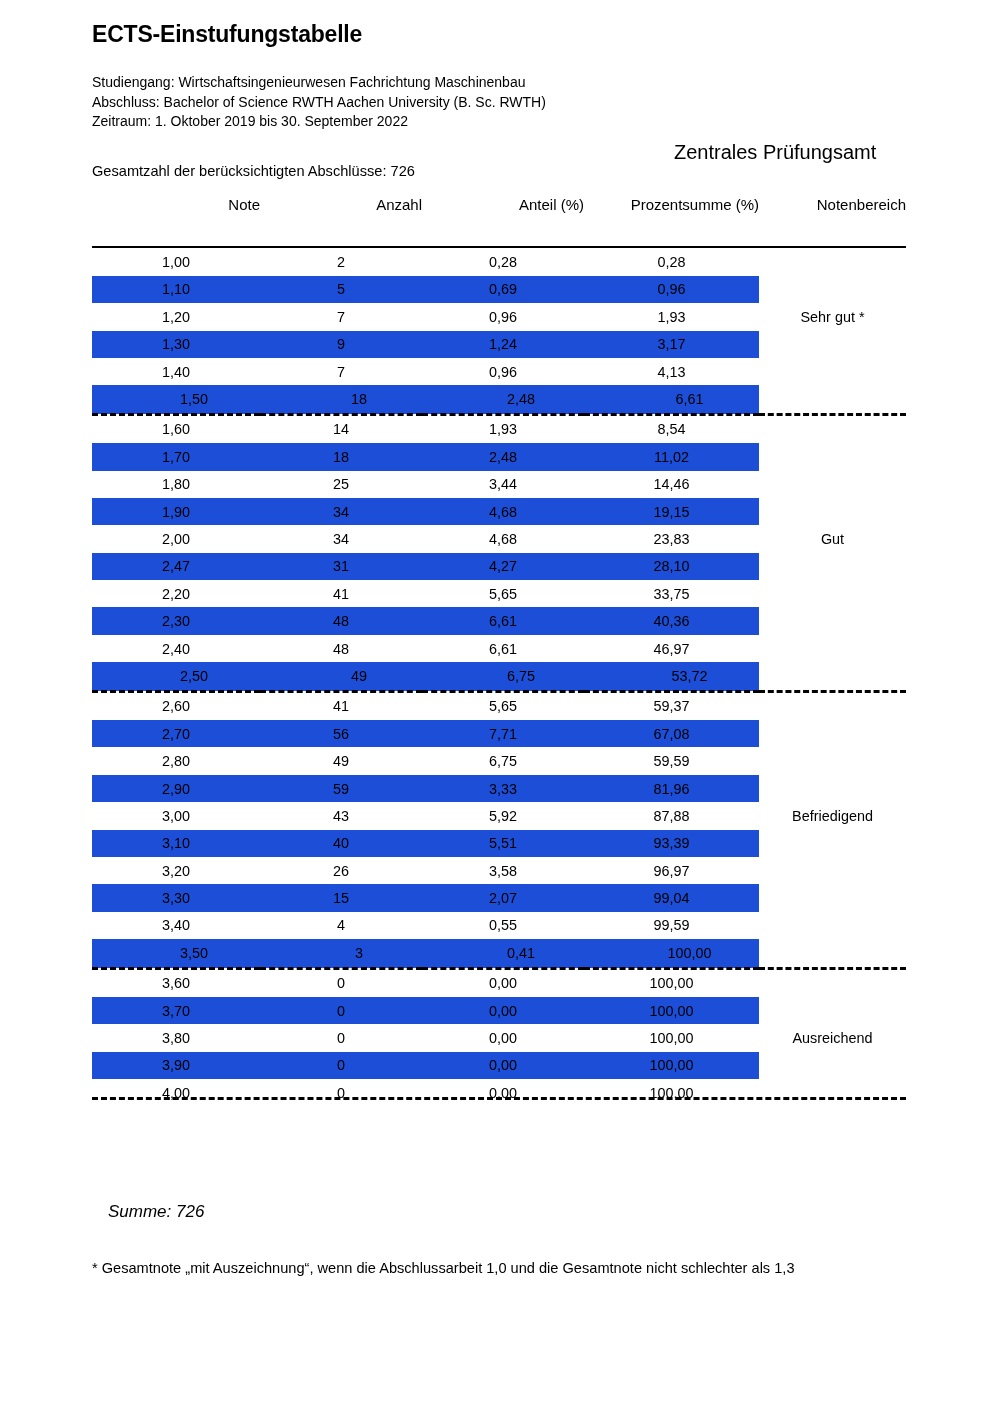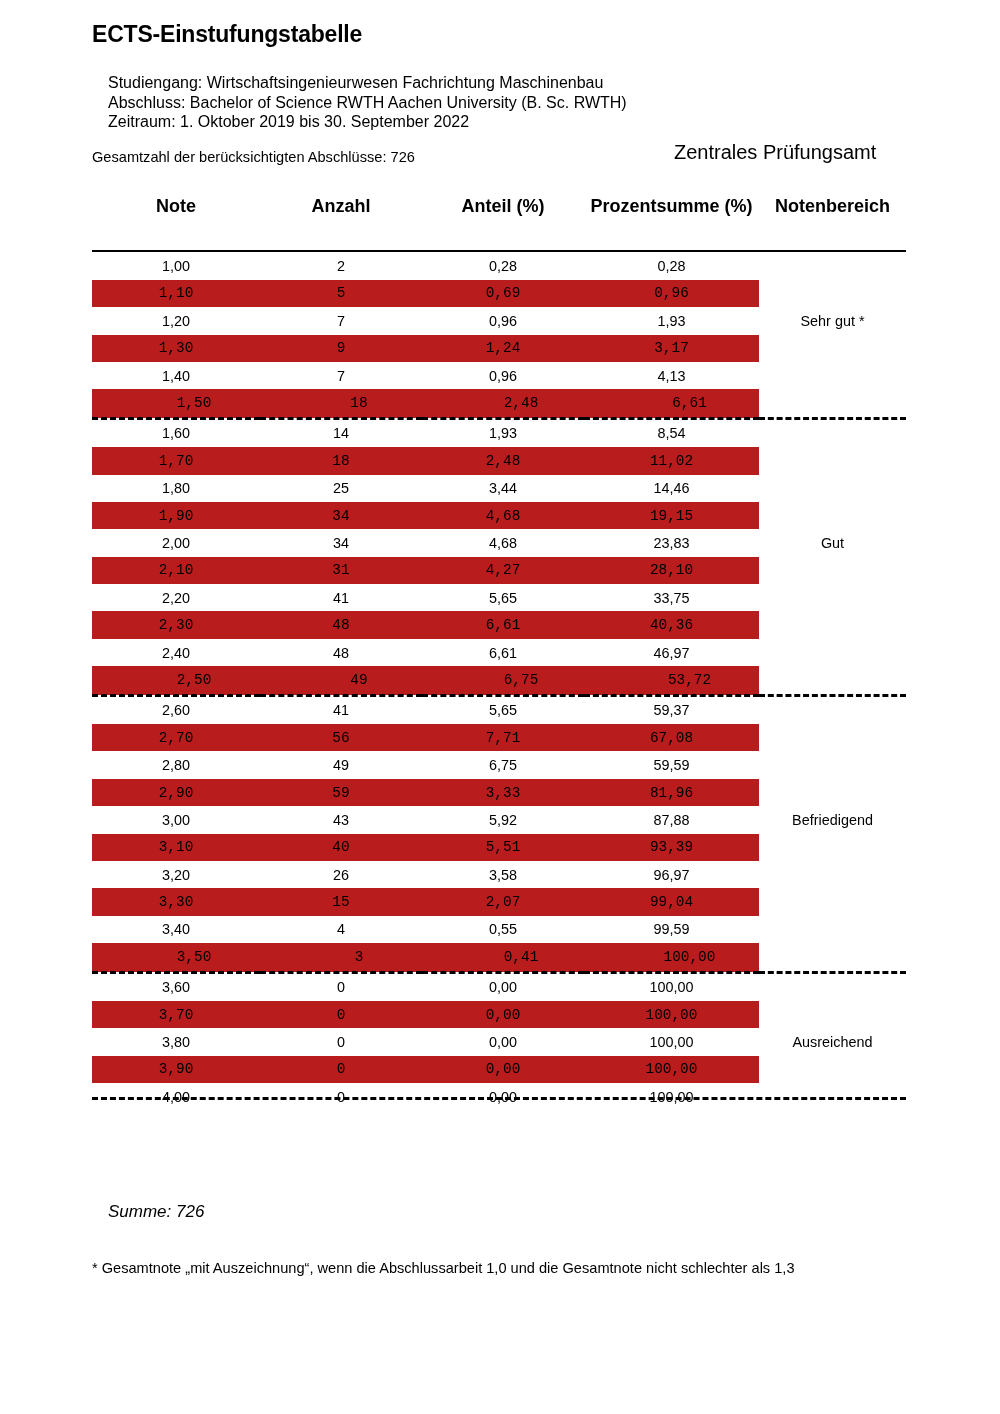--- a/index.html
+++ b/index.html
@@ -30,28 +30,28 @@
     width: 820px;
   }
   .doc-title {
     font-size: 23px;
     font-weight: bold;
     letter-spacing: -0.2px;
     margin: 0 0 26px 0;
     line-height: 1.1;
   }
   .meta-block {
-    font-size: 16px;
+    font-size: 14px;
     line-height: 19.6px;
-    margin: 16px;
+    margin: 0;
   }
   .meta-line { white-space: nowrap; }
   .total-line {
     font-size: 14.6px;
-    margin-top: 17px;
+    margin-top: 31px;
     white-space: nowrap;
   }
 
   
   .logo {
     position: absolute;
     right: 48px;
     top: 22px;
     width: 290px;
     text-align: right;
@@ -94,24 +94,24 @@
     left: 92px;
     top: 196px;
     width: 814px;
   }
   table.grades {
     border-collapse: collapse;
     width: 814px;
     table-layout: fixed;
   }
   table.grades th {
-    font-size: 18px;
-    font-weight: bold;
+    font-size: 15px;
+    font-weight: normal;
     padding: 0 0 6px 0;
-    text-align: center;
+    text-align: right;
     vertical-align: bottom;
     white-space: nowrap;
   }
   thead tr { }
   .thead-rule td {
     padding: 0;
     height: 3px;
     border-bottom: 2.2px solid #000;
   }
   table.grades td {
@@ -124,21 +124,21 @@
   }
   col.c-note   { width: 168px; }
   col.c-anzahl { width: 162px; }
   col.c-anteil { width: 162px; }
   col.c-summe  { width: 175px; }
   col.c-bereich{ width: 147px; }
 
   th.c-bereich-h { text-align: right; padding-right: 40px; margin-top: 38px; }
   td.c-bereich { text-align: right; padding-right: 40px; }
 
-  tr.shaded td.shade { background: #b91c1c; font-family: Liberation Mono, monospace; }
+  tr.shaded td.shade { background: #1d4ed8; }
   tr.shaded td.c-bereich { background: transparent; }
 
   tr.dashed-after td {
     border-bottom: 3px dashed #000000;
     padding-left: 36px;
   }
   tr.dashed-after td.c-bereich {
     border-bottom: 3px dashed #000000;
   }
 
@@ -281,21 +281,21 @@
             <td class="c-bereich"></td>
           </tr>
           <tr>
             <td>2,00</td>
             <td>34</td>
             <td>4,68</td>
             <td>23,83</td>
             <td class="c-bereich">Gut</td>
           </tr>
           <tr class="shaded">
-            <td class=" shade">2,10</td>
+            <td class=" shade">2,47</td>
             <td class=" shade">31</td>
             <td class=" shade">4,27</td>
             <td class=" shade">28,10</td>
             <td class="c-bereich"></td>
           </tr>
           <tr>
             <td>2,20</td>
             <td>41</td>
             <td>5,65</td>
             <td>33,75</td>

